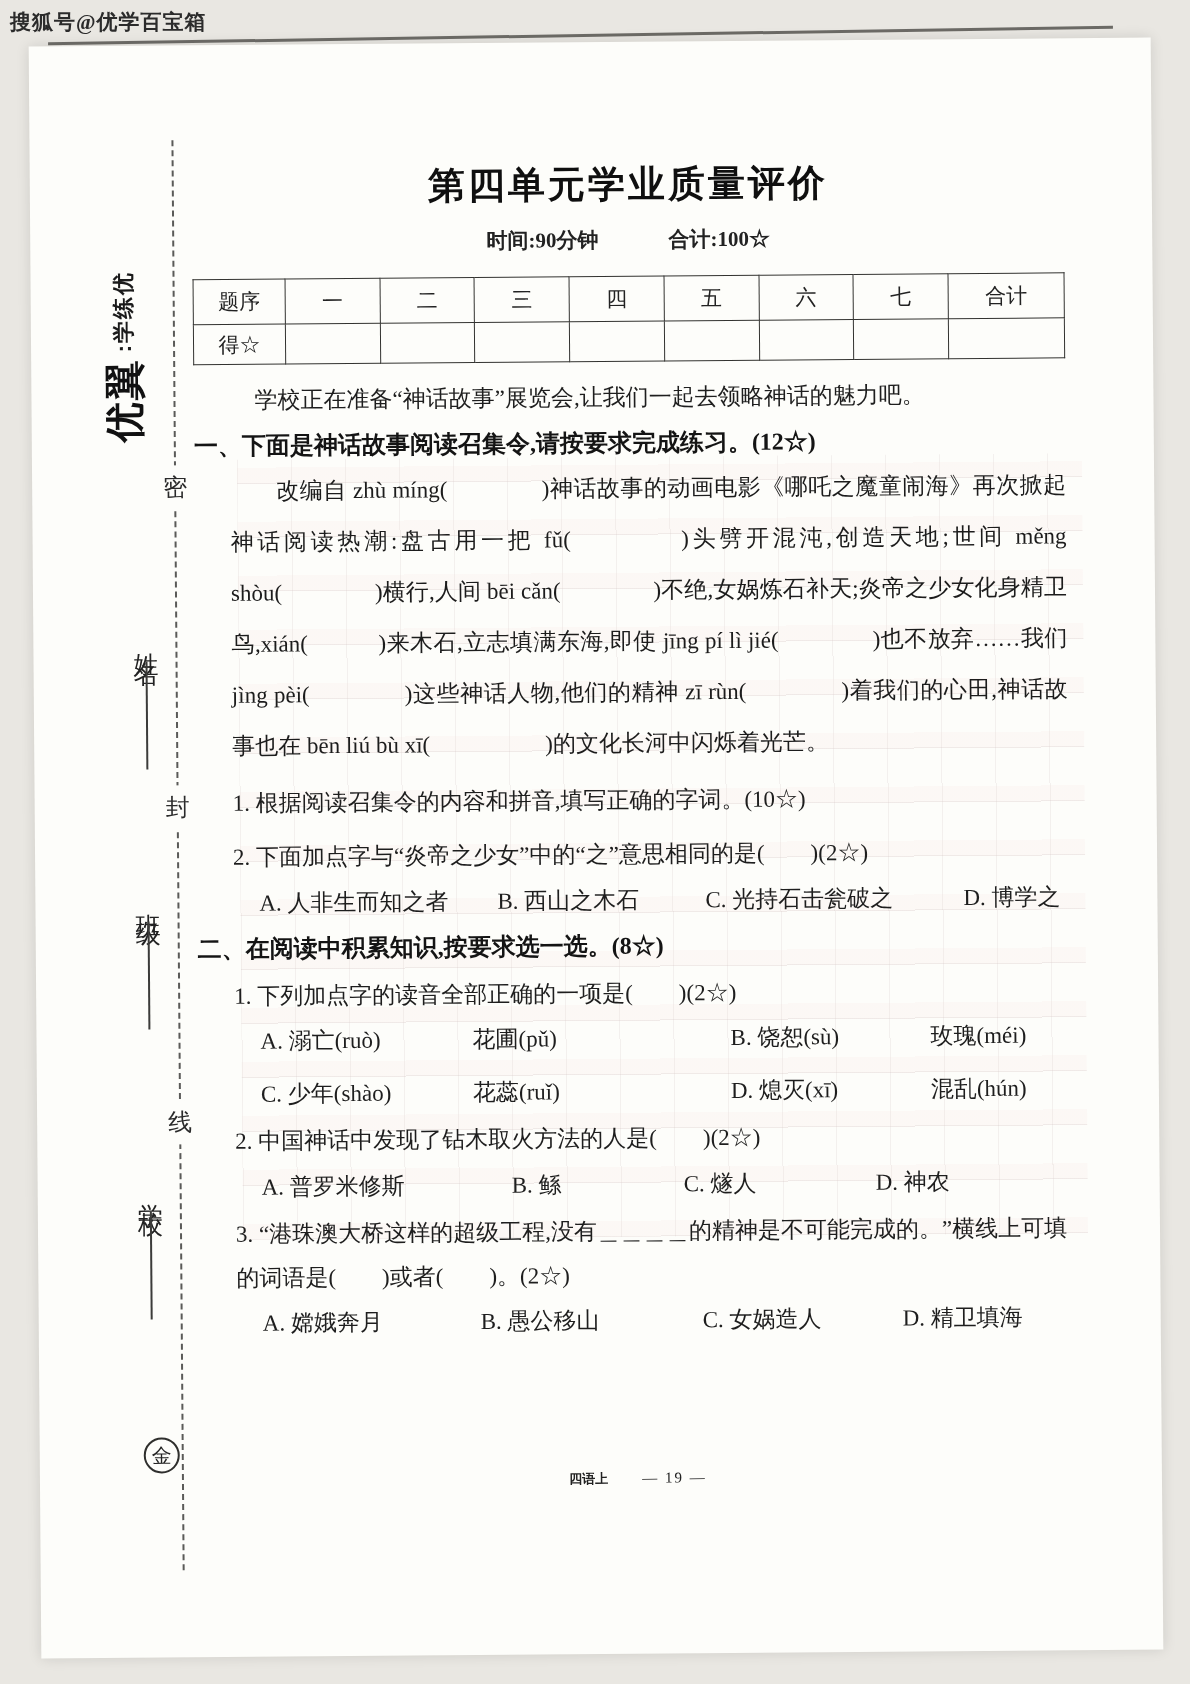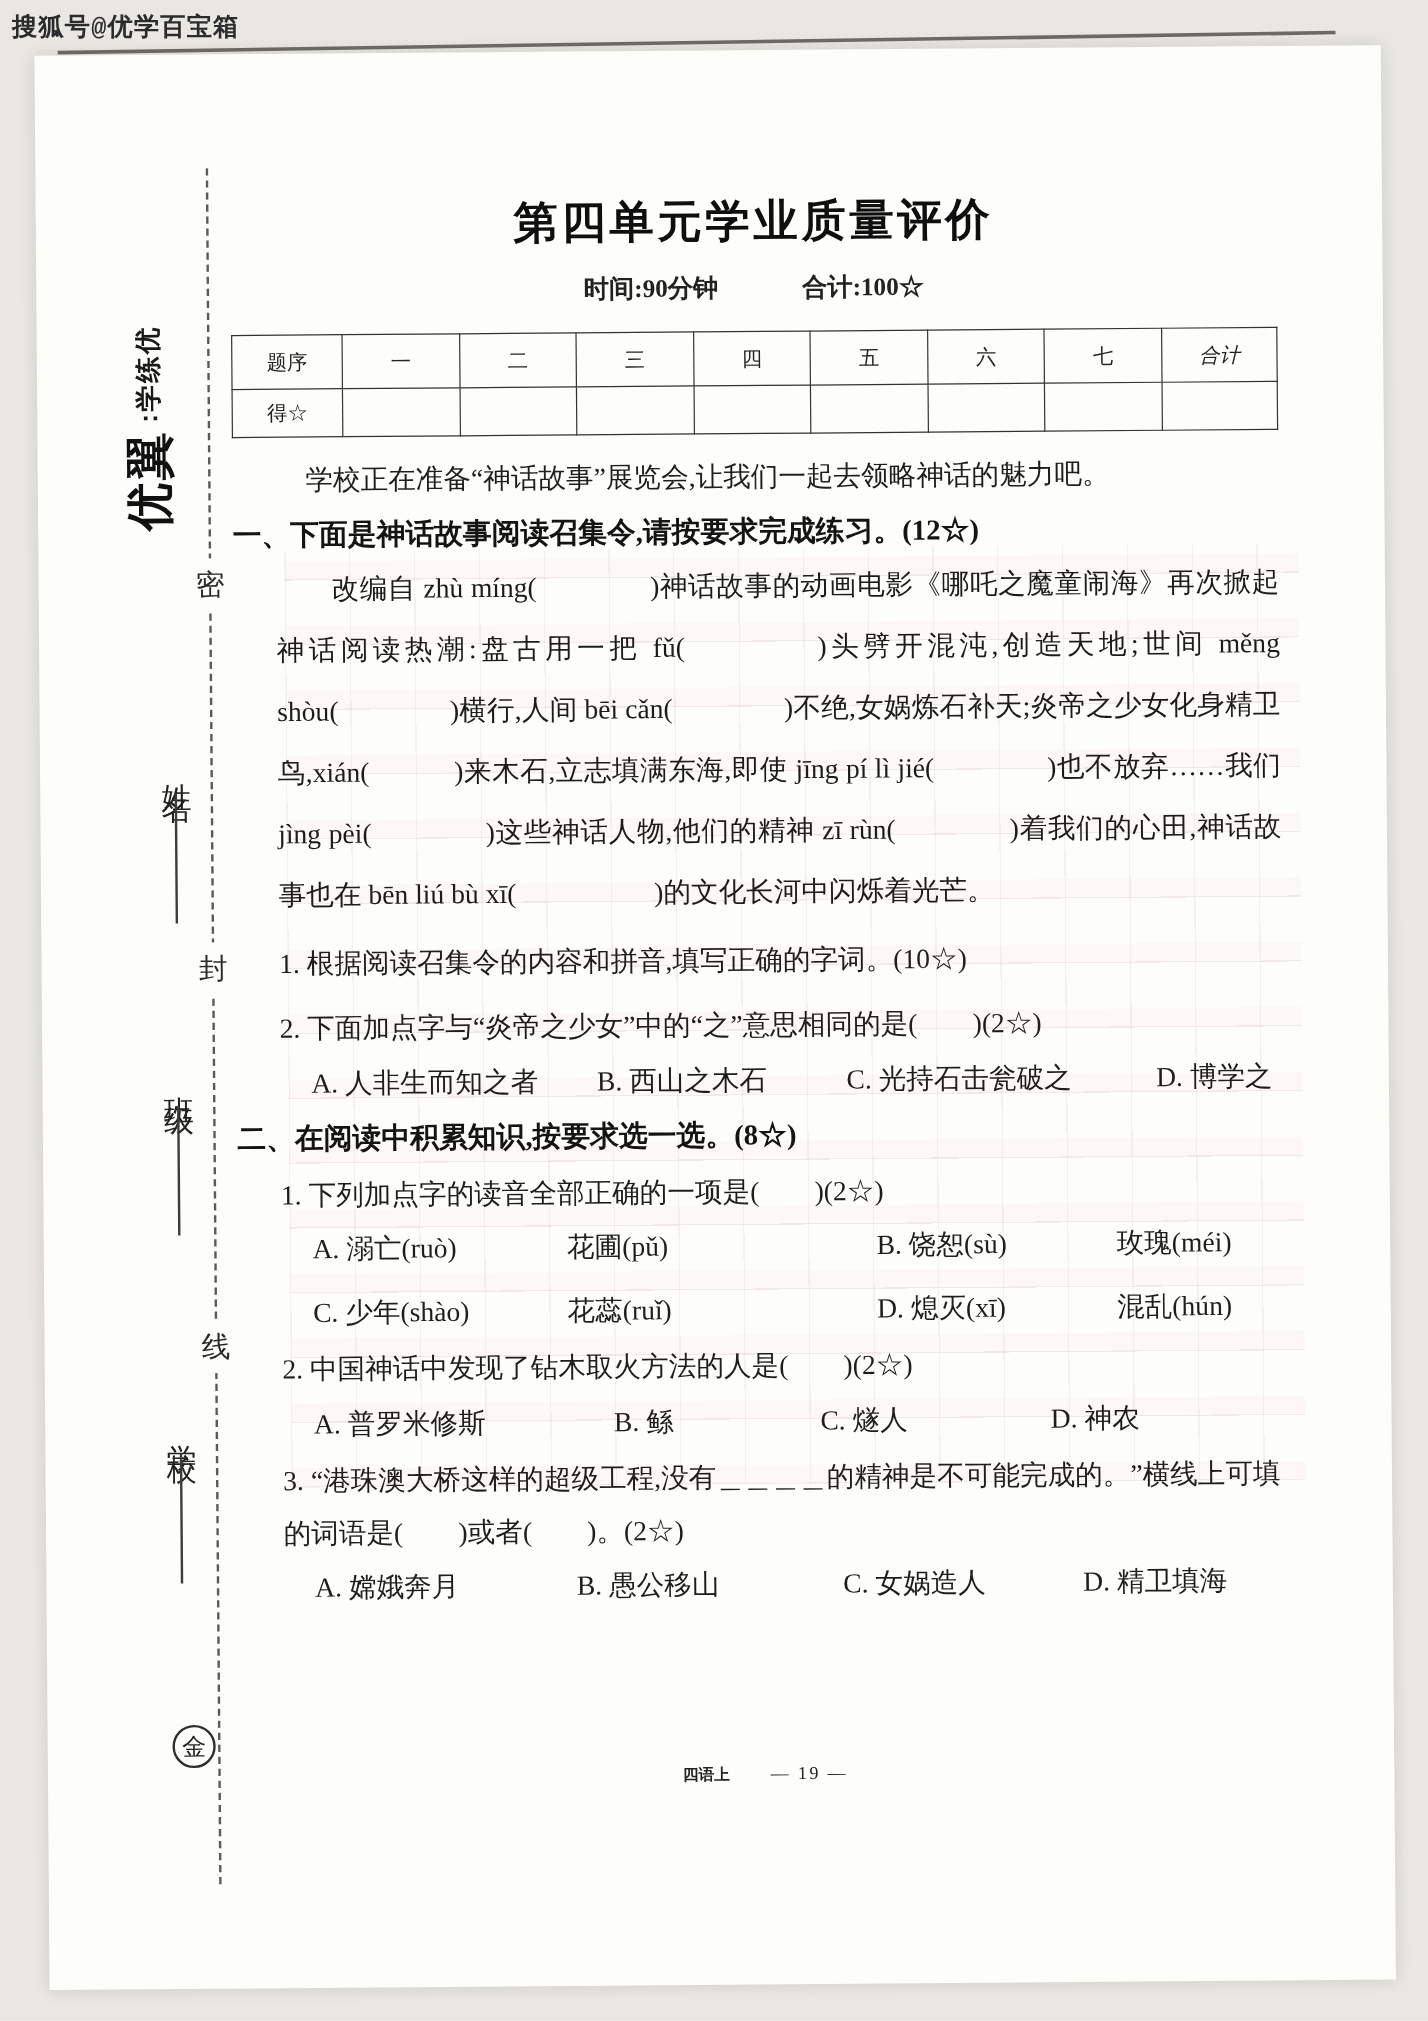--- a/index.html
+++ b/index.html
@@ -6,21 +6,21 @@
   html,body { width:1190px; height:1684px; }
   body {
     position:relative;
     background:#e9e7e2;
     font-family:"Liberation Serif","DejaVu Serif",serif;
     color:#1e1e1e;
     overflow:hidden;
   }
   .watermark {
     position:absolute; left:10px; top:8px;
-    font-family:Liberation Mono, monospace;
+    font-family:Liberation Serif, serif;
     font-size:21px; font-weight:bold; color:#2b2b2b; letter-spacing:1px; z-index:9;
   }
   .scan-edge {
     position:absolute; left:48px; top:34px; width:1065px; height:3px;
     background:#55534f; transform:rotate(-0.9deg); opacity:.85; z-index:5;
   }
   .page {
     position:absolute; left:35px; top:42px; width:1122px; height:1612px;
     background:#fdfdfa;
     transform:rotate(-0.45deg);
@@ -83,25 +83,25 @@
   }
   .meta {
     margin-top:16px; display:flex; justify-content:center; gap:70px;
     font-size:21px; font-weight:600; color:#222;
   }
   table.score {
     margin-top:22px; width:100%; border-collapse:collapse; table-layout:fixed;
   }
   table.score td {
     border:1.6px solid #333330; height:45px; text-align:center;
-    font-size:17px; color:#222;
+    font-size:21px; color:#222;
   }
   table.score tr.r2 td { height:40px; }
   table.score td.first { width:92px; }
-  table.score td.last  { width:96px;font-style:italic; }
+  table.score td.last  { width:116px; }
   .intro { margin-top:20px; font-size:23px; padding-left:38px; text-indent:1em; }
   .sec-head { margin-top:14px; font-size:24px; font-weight:bold; color:#141414; }
   .passage {
     margin-top:4px; padding-left:36px; font-size:23px; line-height:2.22;
     text-indent:2em; color:#1c1c1c; text-align:justify;
   }
   .qline { margin-top:10px; padding-left:36px; font-size:23px; line-height:1.9; }
   .opts {
     margin-top:8px; padding-left:62px; font-size:23px; display:grid; row-gap:22px;
   }

